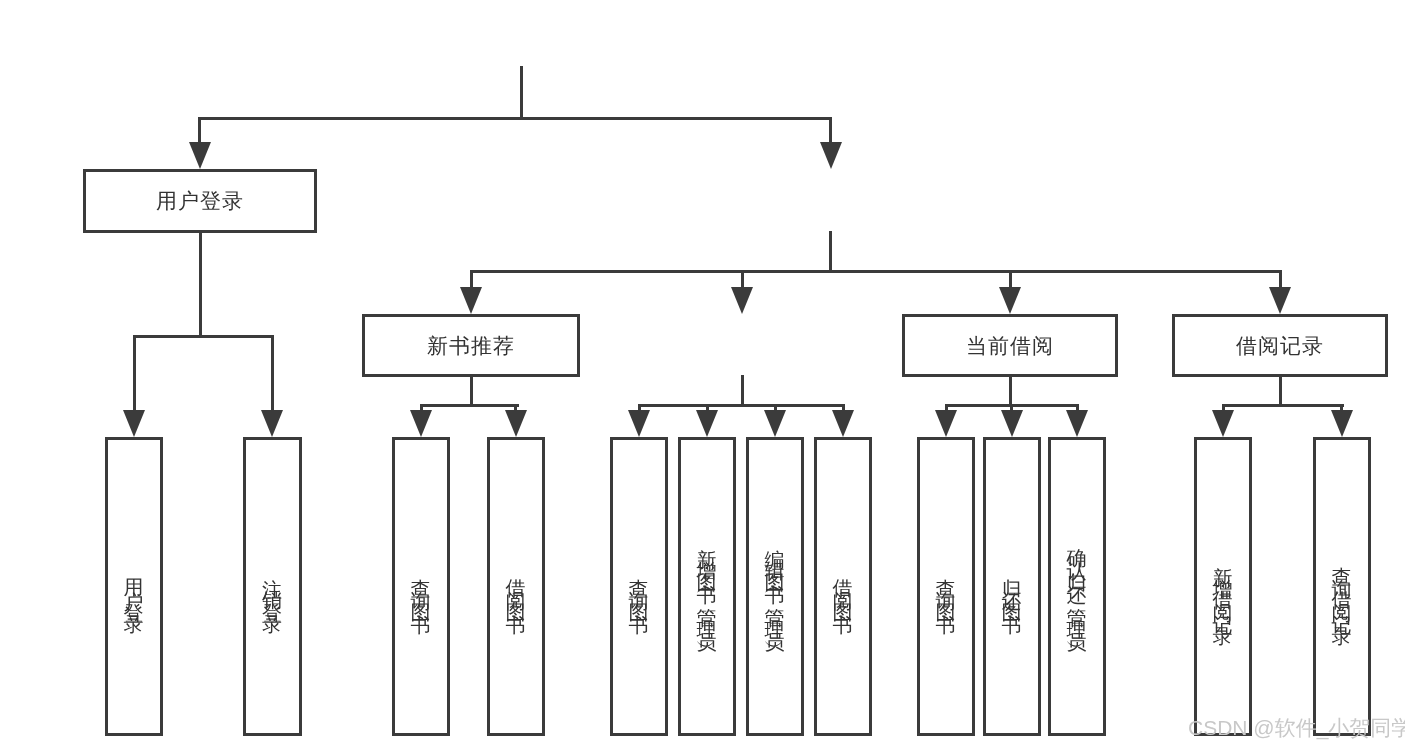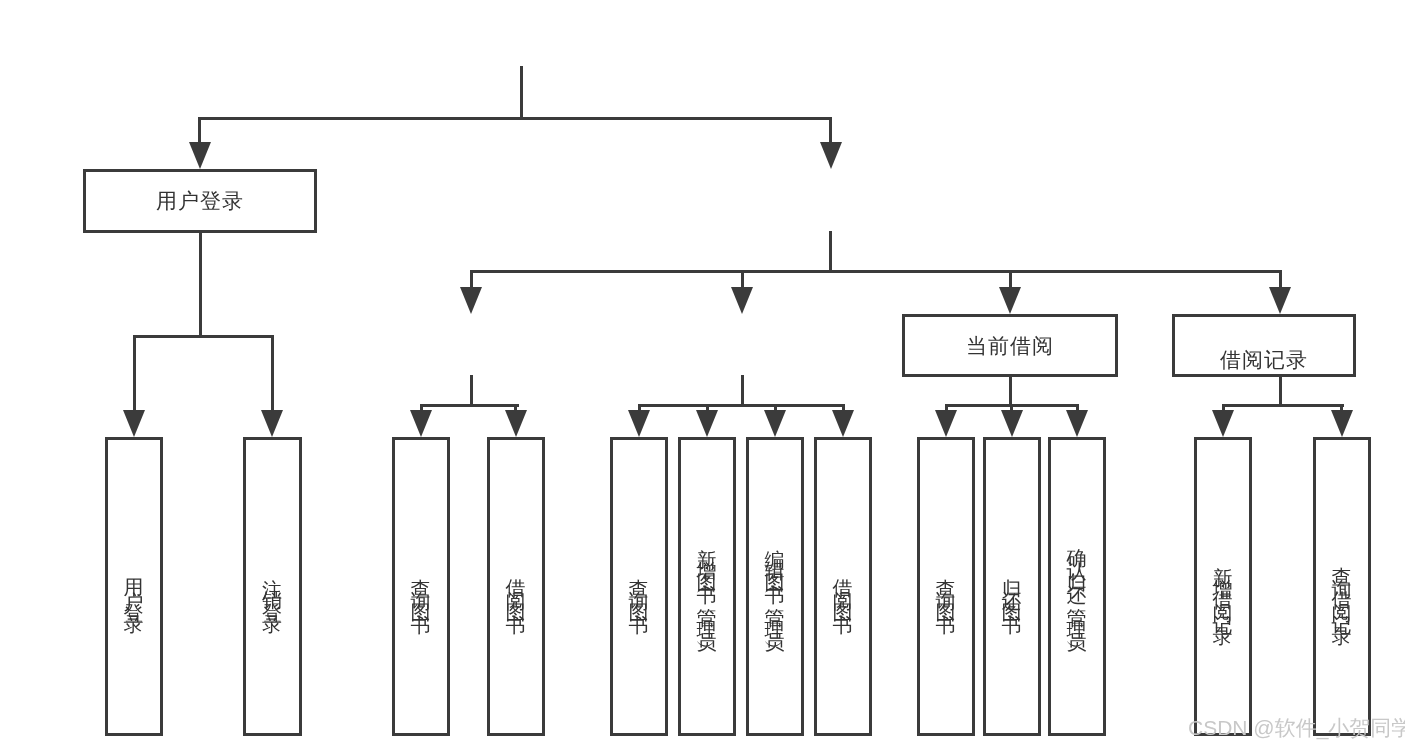--- a/index.html
+++ b/index.html
@@ -89,24 +89,27 @@
   <div class="cline" style="left:470px; top:270px; width:812px; height:3px;"></div>
   <div class="cline" style="left:470px; top:270px; width:3px; height:18px;"></div>
   <div class="arrow" style="left:460px; top:287px;"></div>
   <div class="cline" style="left:741px; top:270px; width:3px; height:18px;"></div>
   <div class="arrow" style="left:731px; top:287px;"></div>
   <div class="cline" style="left:1009px; top:270px; width:3px; height:18px;"></div>
   <div class="arrow" style="left:999px; top:287px;"></div>
   <div class="cline" style="left:1279px; top:270px; width:3px; height:18px;"></div>
   <div class="arrow" style="left:1269px; top:287px;"></div>
 
+  <div class="node" style="left:362px; top:314px; width:218px; height:63px;">
+    <span>新书推荐</span>
+  </div>
   <div class="node" style="left:902px; top:314px; width:216px; height:63px;">
     <span>当前借阅</span>
   </div>
-  <div class="node" style="left:1172px; top:314px; width:184px; height:63px;align-items:flex-end;">
+  <div class="node" style="left:1172px; top:314px; width:216px; height:63px;">
     <span>借阅记录</span>
   </div>
 
   <div class="cline" style="left:470px; top:375px; width:3px; height:31px;"></div>
   <div class="cline" style="left:420px; top:404px; width:99px; height:3px;"></div>
   <div class="cline" style="left:420px; top:404px; width:3px; height:9px;"></div>
   <div class="arrow" style="left:410px; top:410px;"></div>
   <div class="cline" style="left:514px; top:404px; width:3px; height:9px;"></div>
   <div class="arrow" style="left:505px; top:410px;"></div>
 

